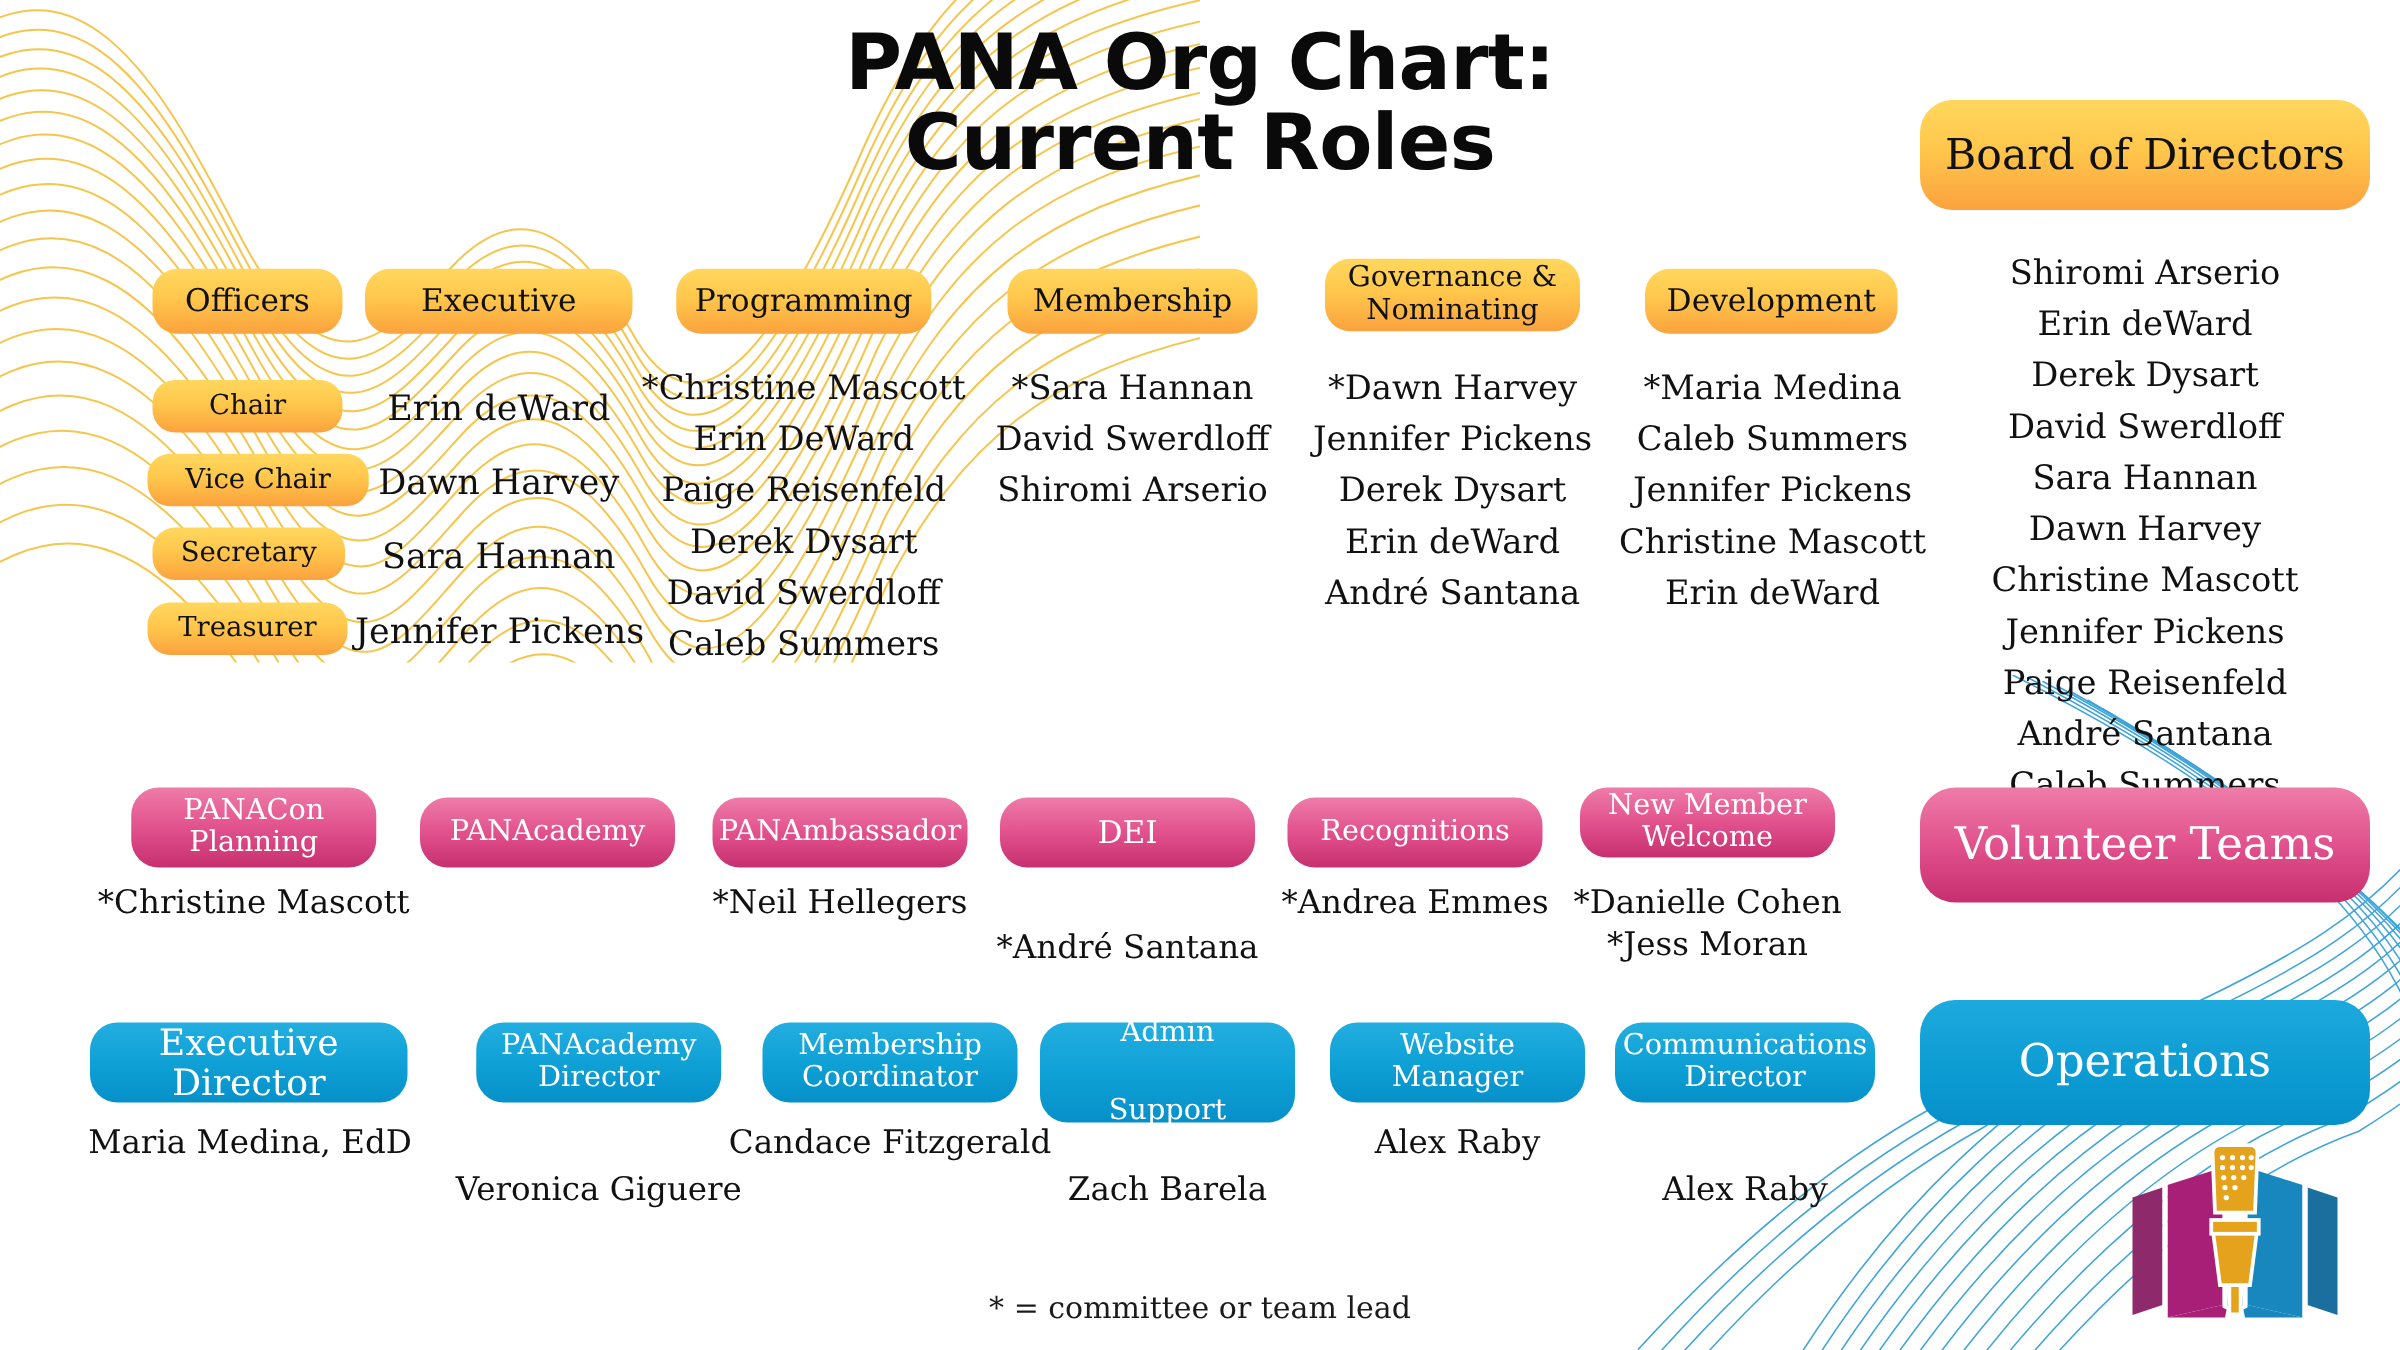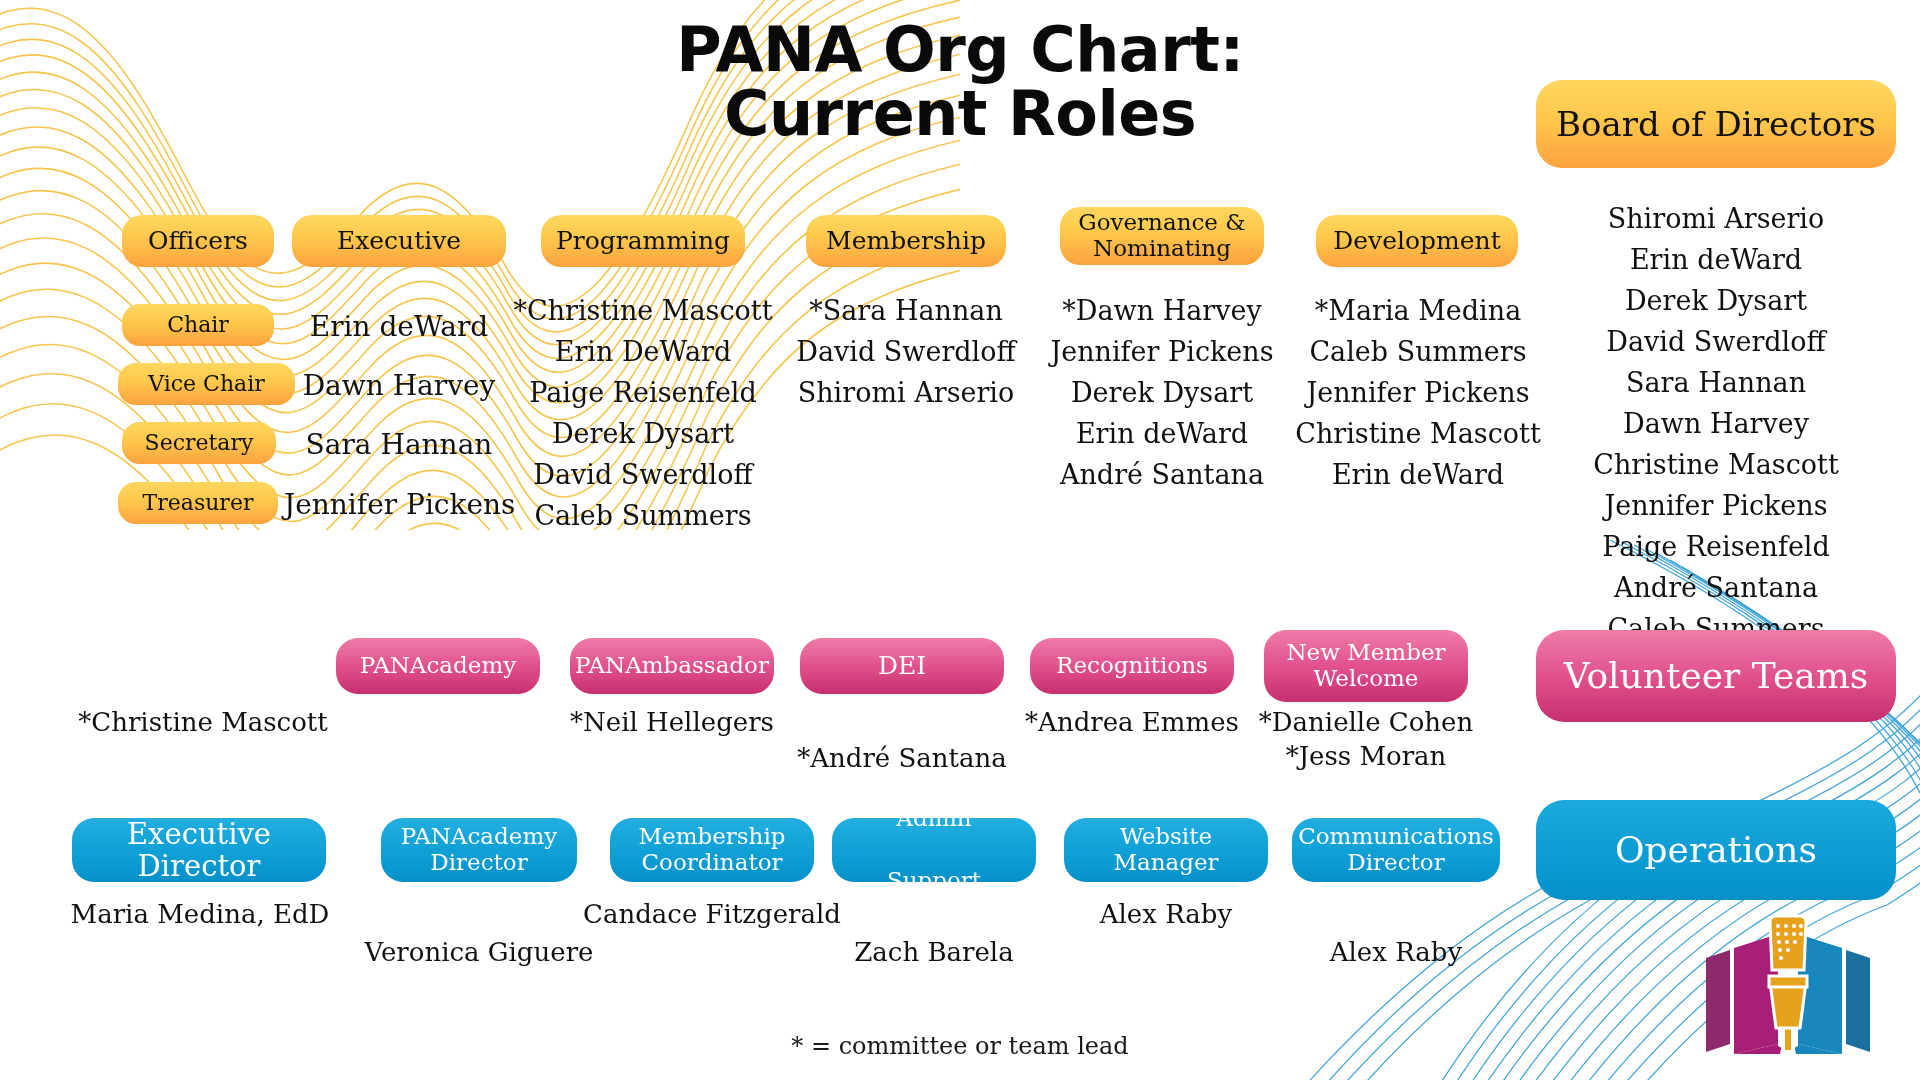--- a/index.html
+++ b/index.html
@@ -289,20 +289,24 @@
     <div>Caleb Summers</div>
     <div>Jennifer Pickens</div>
     <div>Christine Mascott</div>
     <div>Erin deWard</div>
   </div>
 
   <div id="volunteer-pill" class="pill pink">
     <span>Volunteer Teams</span>
   </div>
 
+  <div class="pill pink" style="left:105px; top:630px; width:196px; height:64px; font-size:23px; flex-direction:column; border-radius:22px;">
+    <span>PANACon</span>
+    <span>Planning</span>
+  </div>
   <div class="cap" style="left:45px; top:706px; width:316px;">
     <div>*Christine Mascott</div>
   </div>
 
   <div class="pill pink" style="left:336px; top:638px; width:204px; height:56px; font-size:23px; border-radius:22px;">
     <span>PANAcademy</span>
   </div>
 
   <div class="pill pink" style="left:570px; top:638px; width:204px; height:56px; font-size:23px; border-radius:22px;">
     <span>PANAmbassador</span>
@@ -318,21 +322,21 @@
     <div>*André Santana</div>
   </div>
 
   <div class="pill pink" style="left:1030px; top:638px; width:204px; height:56px; font-size:23px; border-radius:22px;">
     <span>Recognitions</span>
   </div>
   <div class="cap" style="left:994px; top:706px; width:276px;">
     <div>*Andrea Emmes</div>
   </div>
 
-  <div class="pill pink" style="left:1264px; top:630px; width:204px; height:72px; font-size:23px; flex-direction:column; border-radius:22px;">
+  <div class="pill pink" style="left:1264px; top:630px; width:204px; height:56px; font-size:23px; flex-direction:column; border-radius:22px;">
     <span>New Member</span>
     <span>Welcome</span>
   </div>
   <div class="cap" style="left:1228px; top:706px; width:276px;">
     <div>*Danielle Cohen</div>
     <div>*Jess Moran</div>
   </div>
 
   <div id="operations-pill" class="pill blue-flat">
     <span>Operations</span>
@@ -354,21 +358,21 @@
   </div>
 
   <div class="pill blue" style="left:610px; top:818px; width:204px; height:64px; font-size:23px; flex-direction:column; border-radius:22px;">
     <span>Membership</span>
     <span>Coordinator</span>
   </div>
   <div class="cap" style="left:572px; top:898px; width:280px;">
     <div>Candace Fitzgerald</div>
   </div>
 
-  <div class="pill blue" style="left:832px; top:818px; width:204px; height:64px; font-size:23px; flex-direction:column; border-radius:22px;gap:36px;">
+  <div class="pill blue" style="left:832px; top:818px; width:204px; height:80px; font-size:23px; flex-direction:column; border-radius:22px;gap:36px;">
     <span>Admin</span>
     <span>Support</span>
   </div>
   <div class="cap" style="left:796px; top:936px; width:276px;">
     <div>Zach Barela</div>
   </div>
 
   <div class="pill blue" style="left:1064px; top:818px; width:204px; height:64px; font-size:23px; flex-direction:column; border-radius:22px;">
     <span>Website</span>
     <span>Manager</span>

